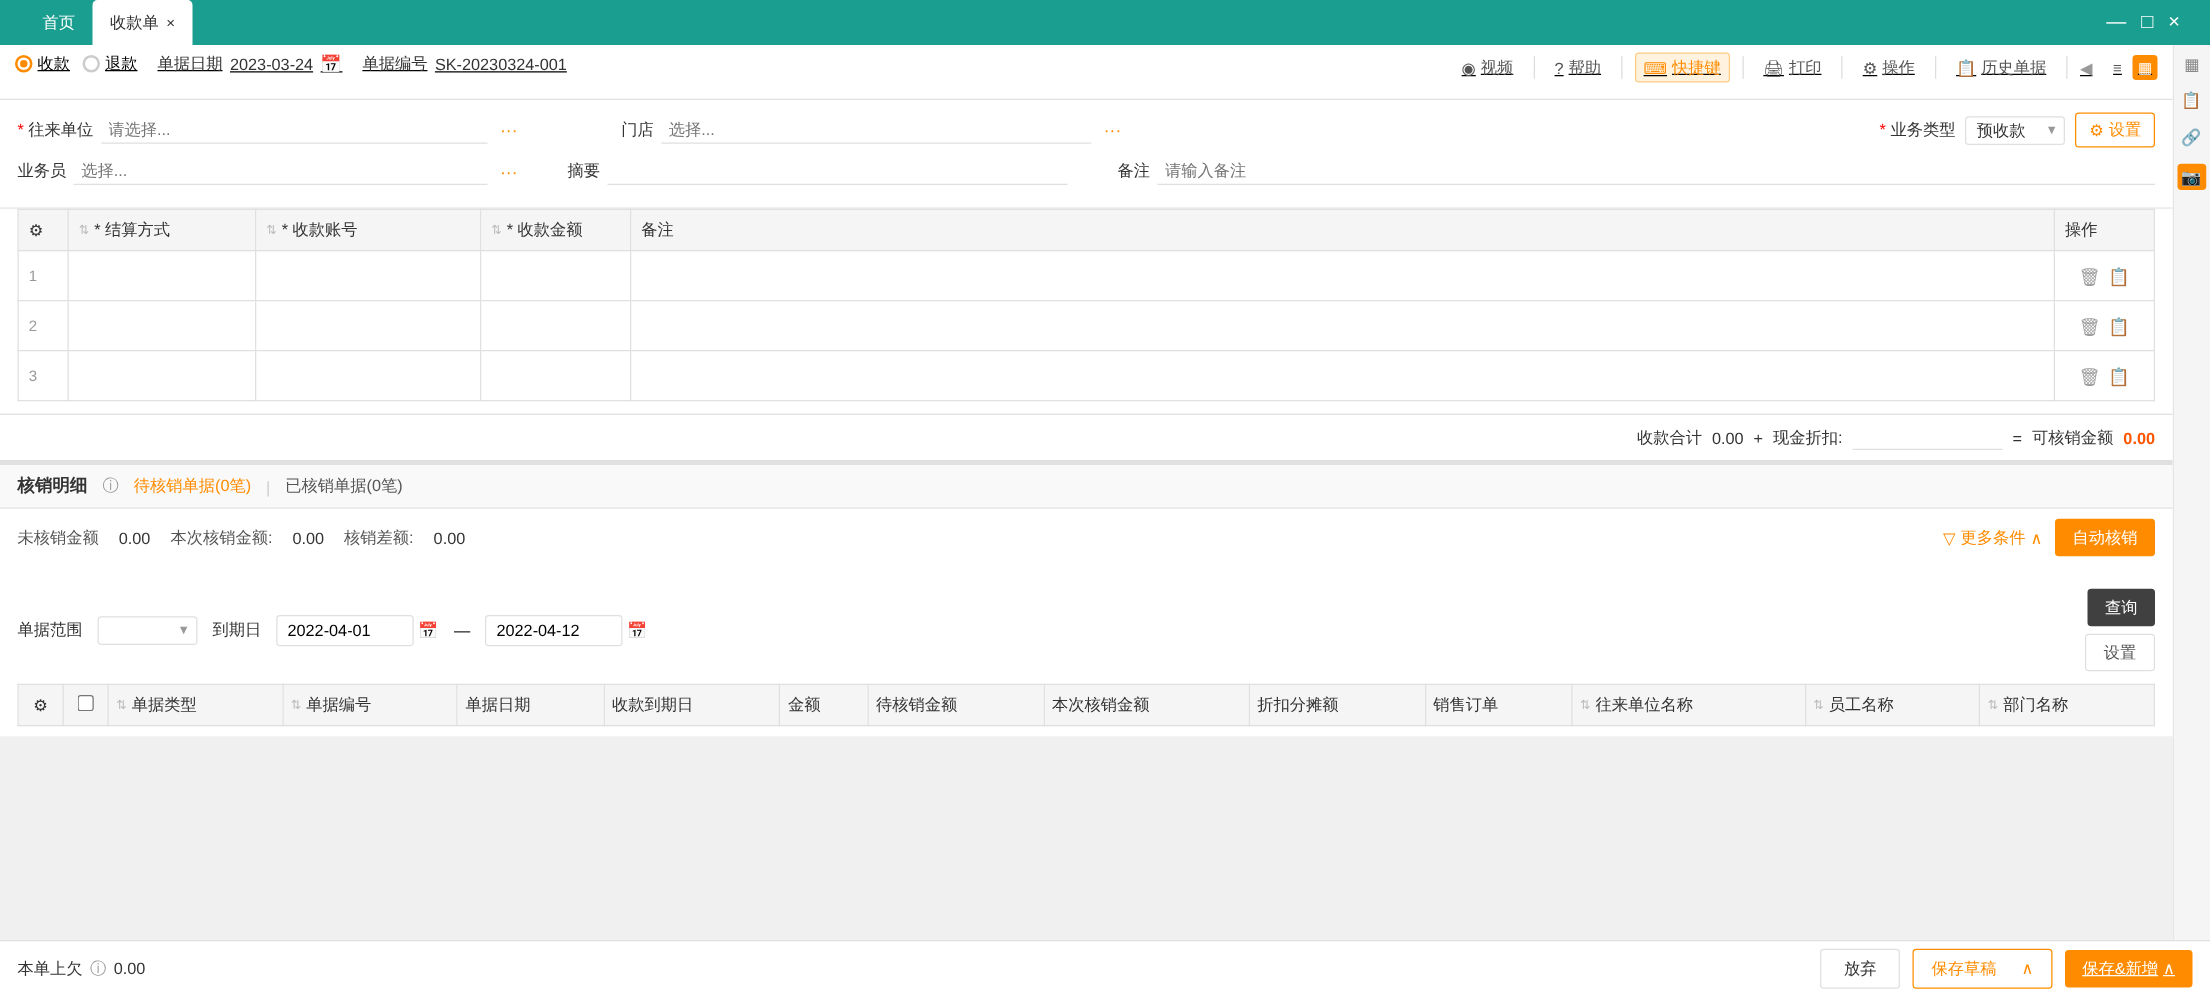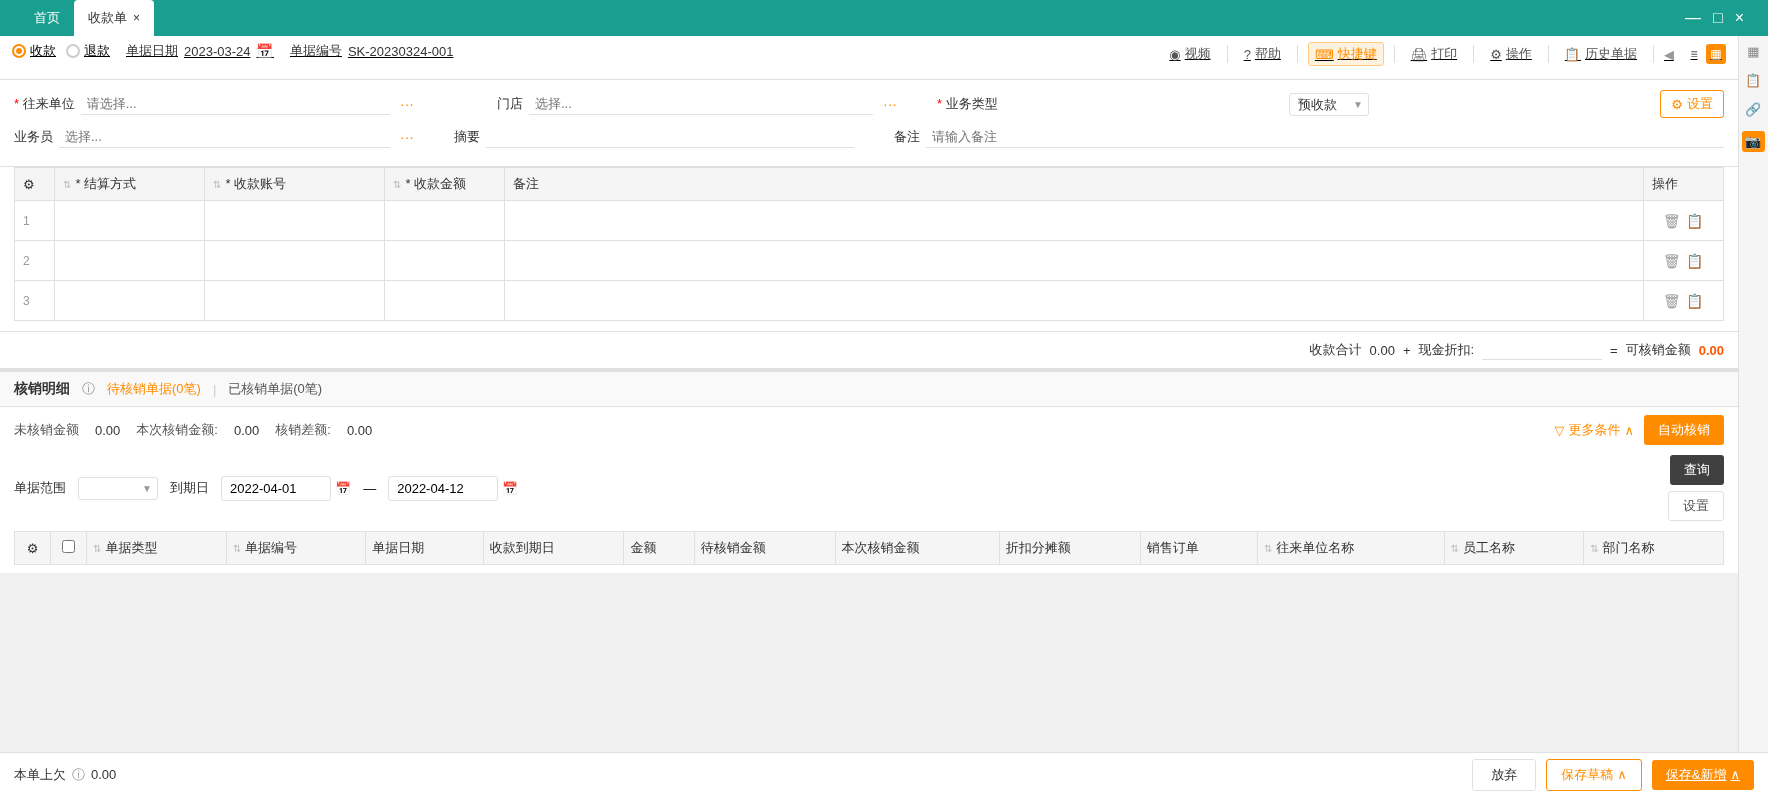--- a/index.html
+++ b/index.html
@@ -352,21 +352,21 @@
     .writeoff-section {
       background: #fff;
       padding: 8px 14px;
     }
     .writeoff-stats {
       display: flex;
       align-items: center;
       gap: 16px;
       font-size: 13px;
       color: #333;
-      margin-bottom: 10px;
+      margin-bottom: 26px;
       justify-content: flex-end;
     }
     .writeoff-stats span.label { color: #555; }
     .writeoff-stats span.val { color: #333; }
 
     .filter-row {
       display: flex;
       align-items: center;
       gap: 12px;
       margin-bottom: 10px;
@@ -491,21 +491,21 @@
     .btn-save-draft {
       background: #fff;
       border: 1px solid #ff8c00;
       color: #ff8c00;
       border-radius: 3px;
       padding: 6px 14px;
       font-size: 13px;
       cursor: pointer;
       display: flex;
       align-items: center;
-      gap: 4px;
+      gap: 20px;
     }
     .btn-save-new {
       background: #ff8c00;
       border: none;
       color: #fff;
       border-radius: 3px;
       padding: 6px 14px;
       font-size: 13px;
       cursor: pointer;
       display: flex;
@@ -648,21 +648,21 @@
       </div>
       <div style="width:40px;"></div>
 
       <div class="form-field" style="max-width:400px;margin-left:43px;">
         <span class="field-label">门店</span>
         <input class="field-input" type="text" placeholder="选择..." style="">
         <span class="field-more">···</span>
       </div>
       <div style="width:40px;"></div>
 
-      <div class="form-field" style="flex:1; justify-content:space-between; gap:24px;">
+      <div class="form-field" style="flex:1; justify-content:flex-end; gap:8px;">
         <span class="field-label required">业务类型</span>
         <div class="select-wrapper">
           <select>
             <option>预收款</option>
           </select>
           <span class="select-arrow">▼</span>
         </div>
         <button class="settings-btn">
           <span>⚙</span>
           <span>设置</span>

